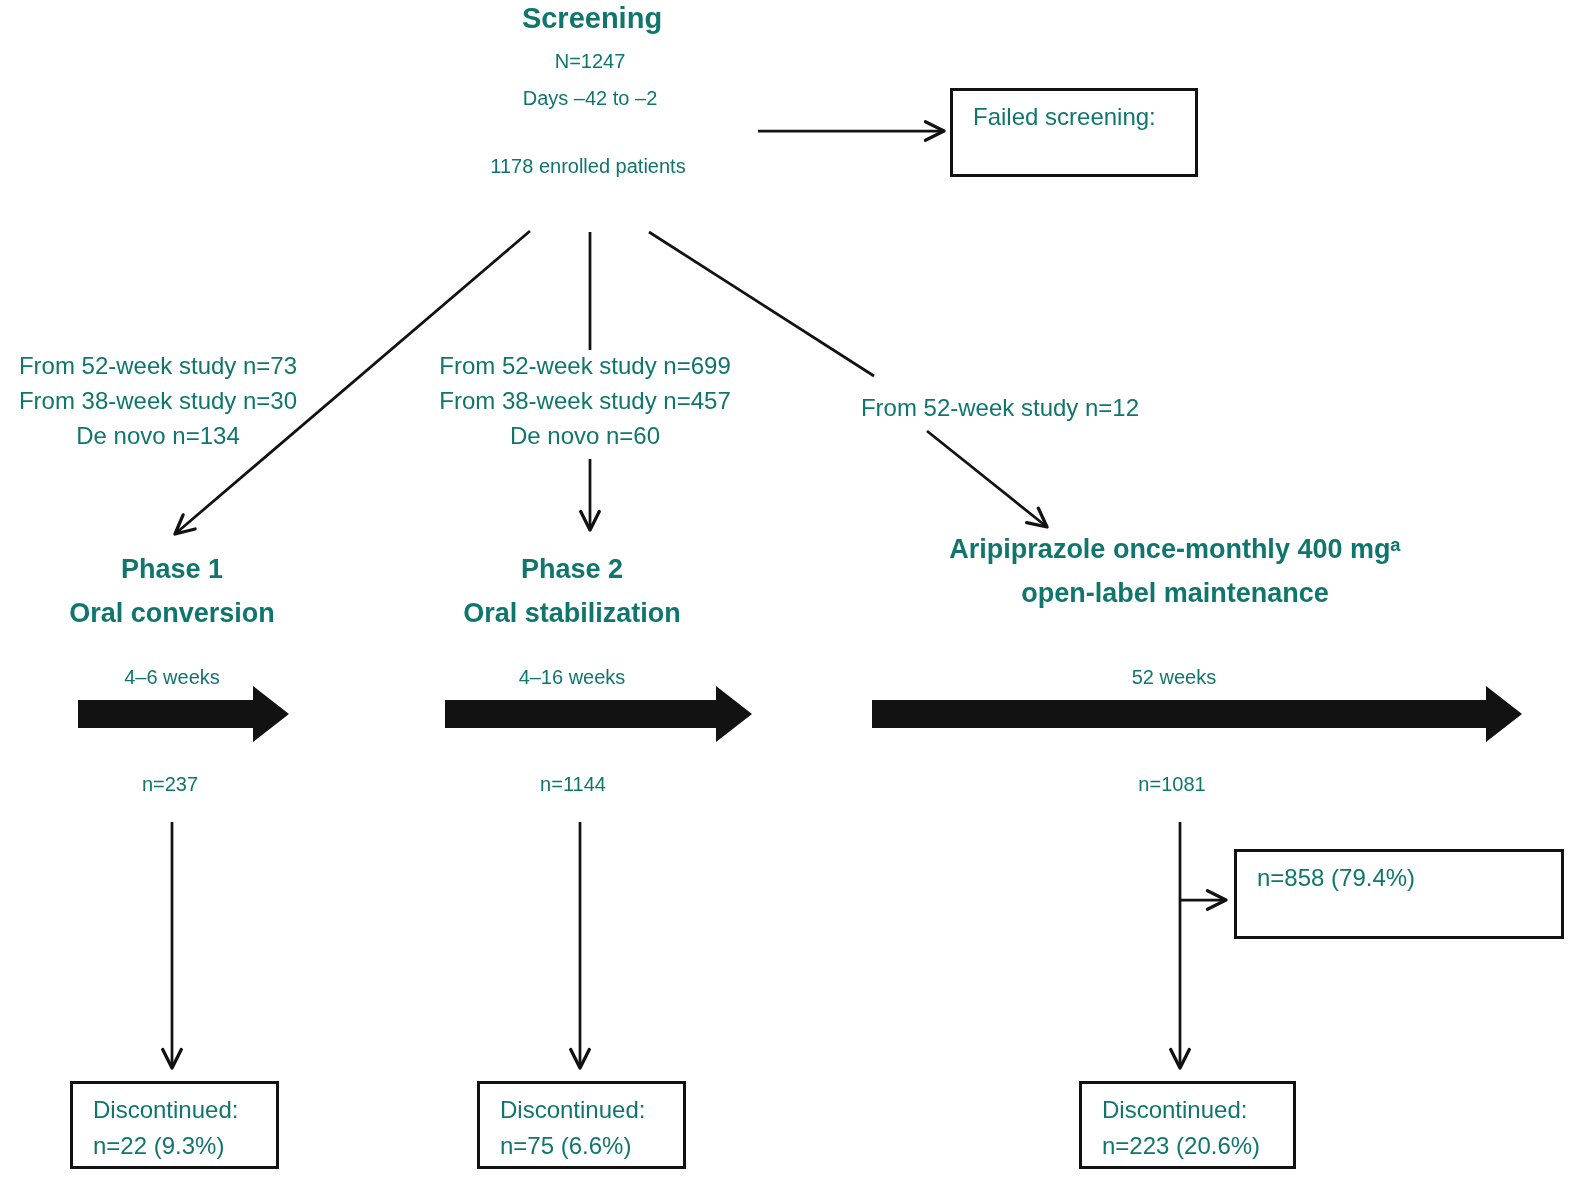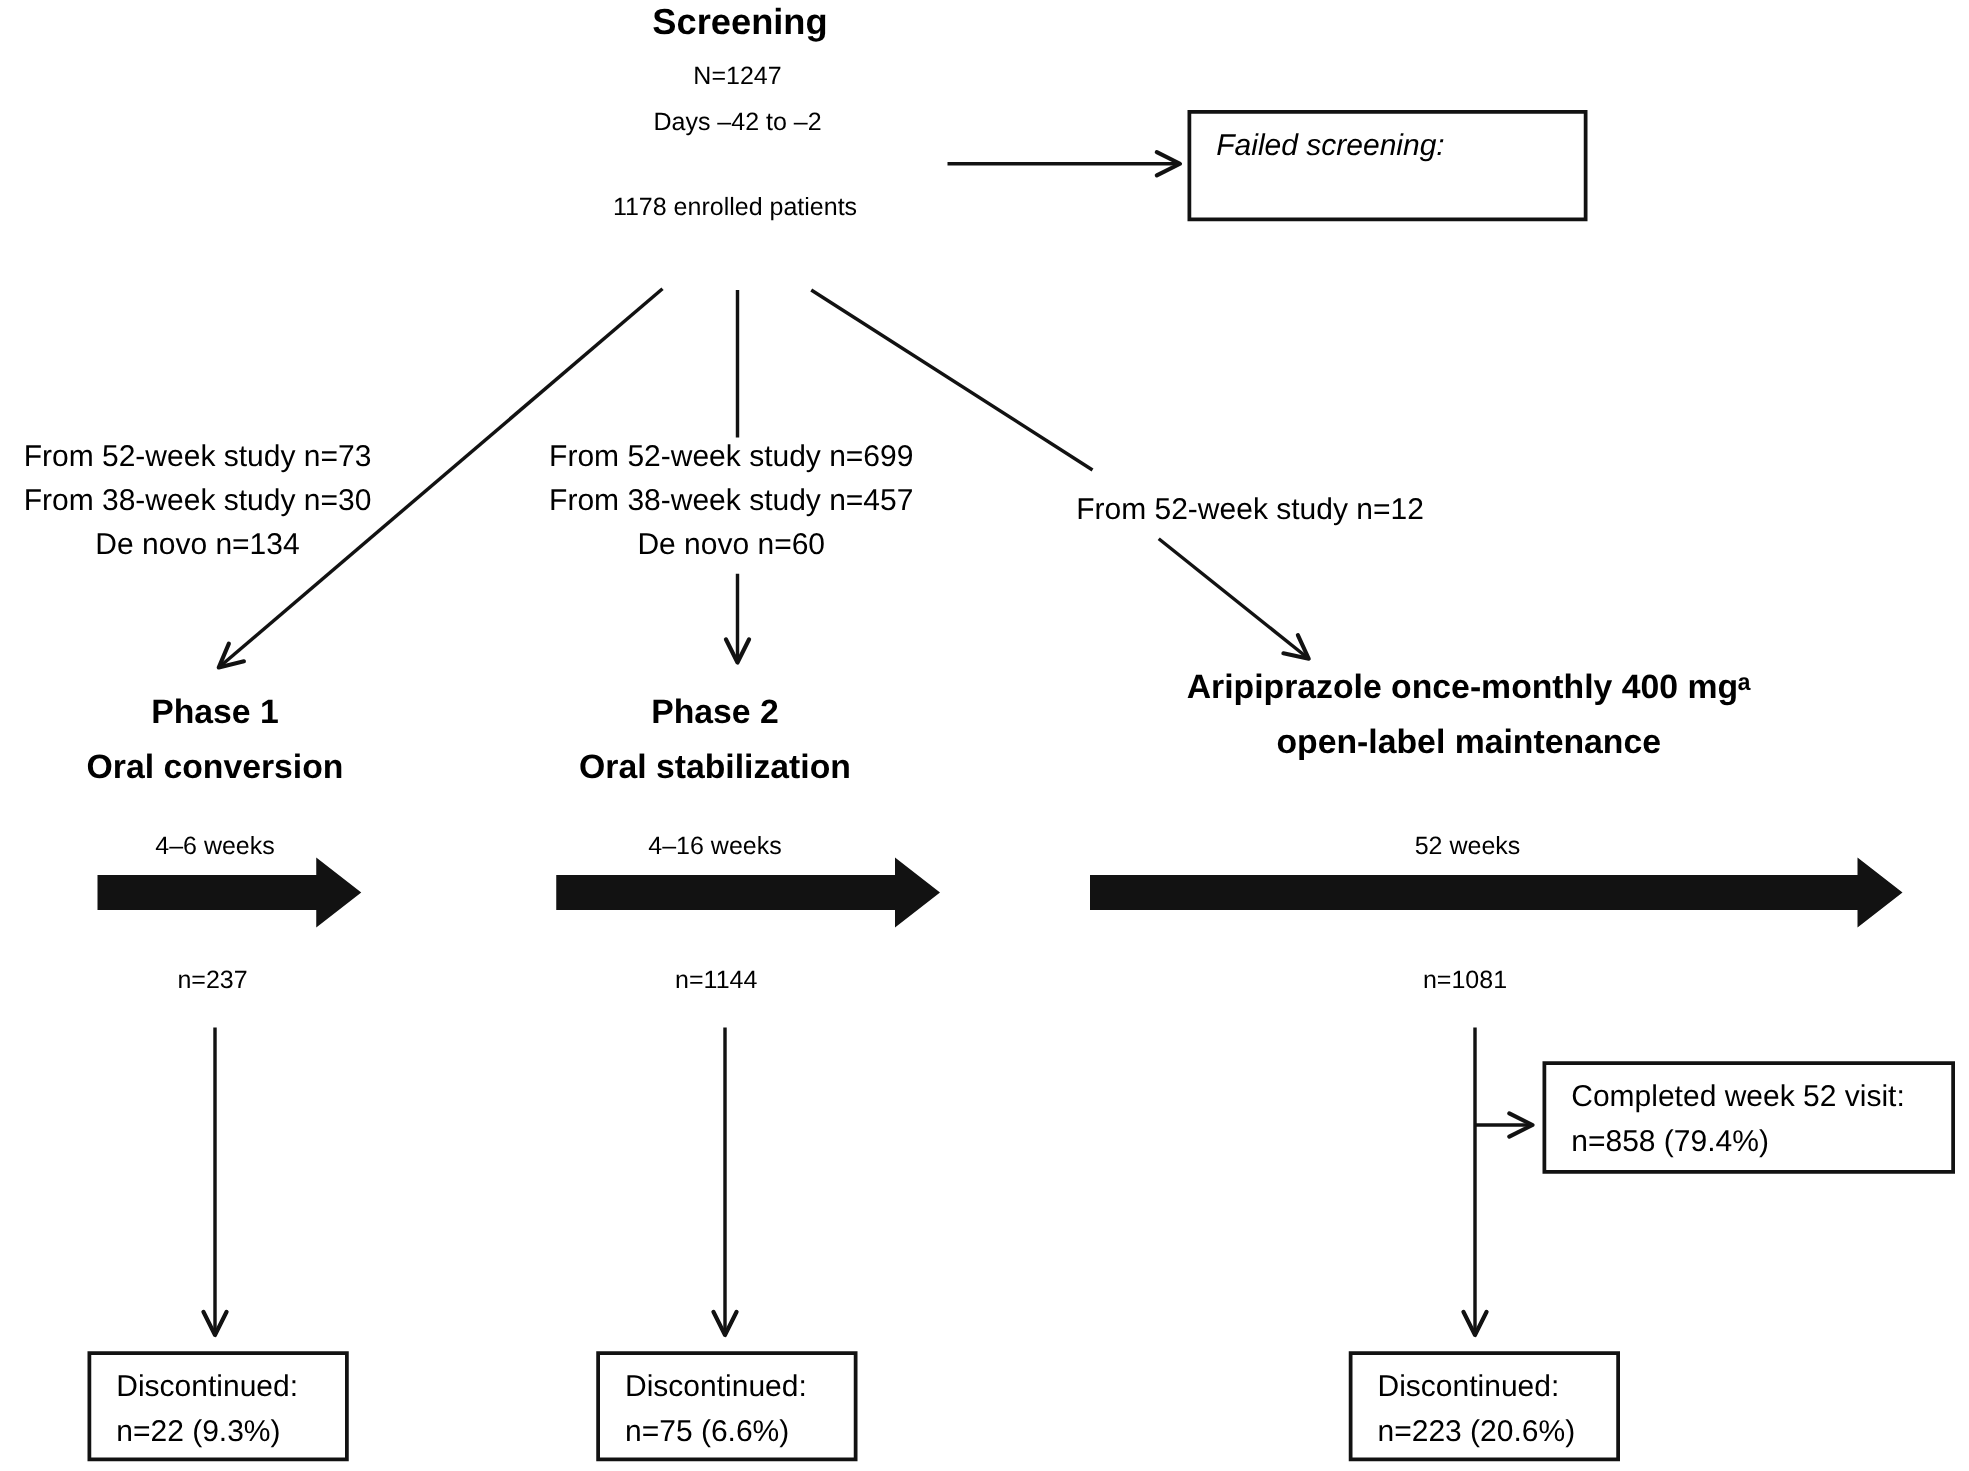--- a/index.html
+++ b/index.html
@@ -1,21 +1,21 @@
 <!DOCTYPE html>
 <html><head>
 <meta charset="utf-8">
 <style>
   html,body{margin:0;padding:0;background:#ffffff;}
   #figure{
     position:relative;
     width:1575px;height:1177px;
     background:#ffffff;
     font-family:"Liberation Sans", sans-serif;
-    color:#000000;
+    color:#0f766e;
     overflow:hidden;
   }
   .txt{position:absolute;white-space:nowrap;}
   .center{transform:translateX(-50%);text-align:center;}
   .body-text{font-size:20px;line-height:30px;}
   .fig-title{font-size:29px;font-weight:bold;}
   .phase-head{font-size:27px;font-weight:bold;line-height:44px;}
   .branch-block{font-size:24px;line-height:35px;}
   .outbox{
     position:absolute;box-sizing:border-box;
@@ -53,21 +53,21 @@
       <polygon points="445,700 716,700 716,686 752,714 716,742 716,728 445,728"></polygon>
       <polygon points="872,700 1486,700 1486,686 1522,714 1486,742 1486,728 872,728"></polygon>
     </g>
   </svg>
 
   <div class="txt center fig-title" style="left:592px;top:2px;">Screening</div>
   <div class="txt center body-text" style="left:590px;top:46px;">N=1247</div>
   <div class="txt center body-text" style="left:590px;top:83px;">Days –42 to –2</div>
   <div class="txt center body-text" style="left:588px;top:151px;">1178 enrolled patients</div>
 
-  <div class="outbox" style="left:950px;top:88px;width:320px;height:89px;font-style:italic;">
+  <div class="outbox" style="left:950px;top:88px;width:248px;height:89px;">
     <div>Failed screening:</div>
   </div>
 
   <div class="txt center branch-block" style="left:158px;top:348px;">
     <div>From 52-week study n=73</div>
     <div>From 38-week study n=30</div>
     <div>De novo n=134</div>
   </div>
   <div class="txt center branch-block" style="left:585px;top:348px;">
     <div>From 52-week study n=699</div>
@@ -93,21 +93,20 @@
 
   <div class="txt center body-text" style="left:172px;top:662px;">4–6 weeks</div>
   <div class="txt center body-text" style="left:572px;top:662px;">4–16 weeks</div>
   <div class="txt center body-text" style="left:1174px;top:662px;">52 weeks</div>
 
   <div class="txt center body-text" style="left:170px;top:769px;">n=237</div>
   <div class="txt center body-text" style="left:573px;top:769px;">n=1144</div>
   <div class="txt center body-text" style="left:1172px;top:769px;">n=1081</div>
 
   <div class="outbox" style="left:1234px;top:849px;width:330px;height:90px;">
-    <div>Completed week 52 visit:</div>
     <div>n=858 (79.4%)</div>
   </div>
 
   <div class="outbox" style="left:70px;top:1081px;width:209px;height:88px;">
     <div>Discontinued:</div>
     <div>n=22 (9.3%)</div>
   </div>
   <div class="outbox" style="left:477px;top:1081px;width:209px;height:88px;">
     <div>Discontinued:</div>
     <div>n=75 (6.6%)</div>

